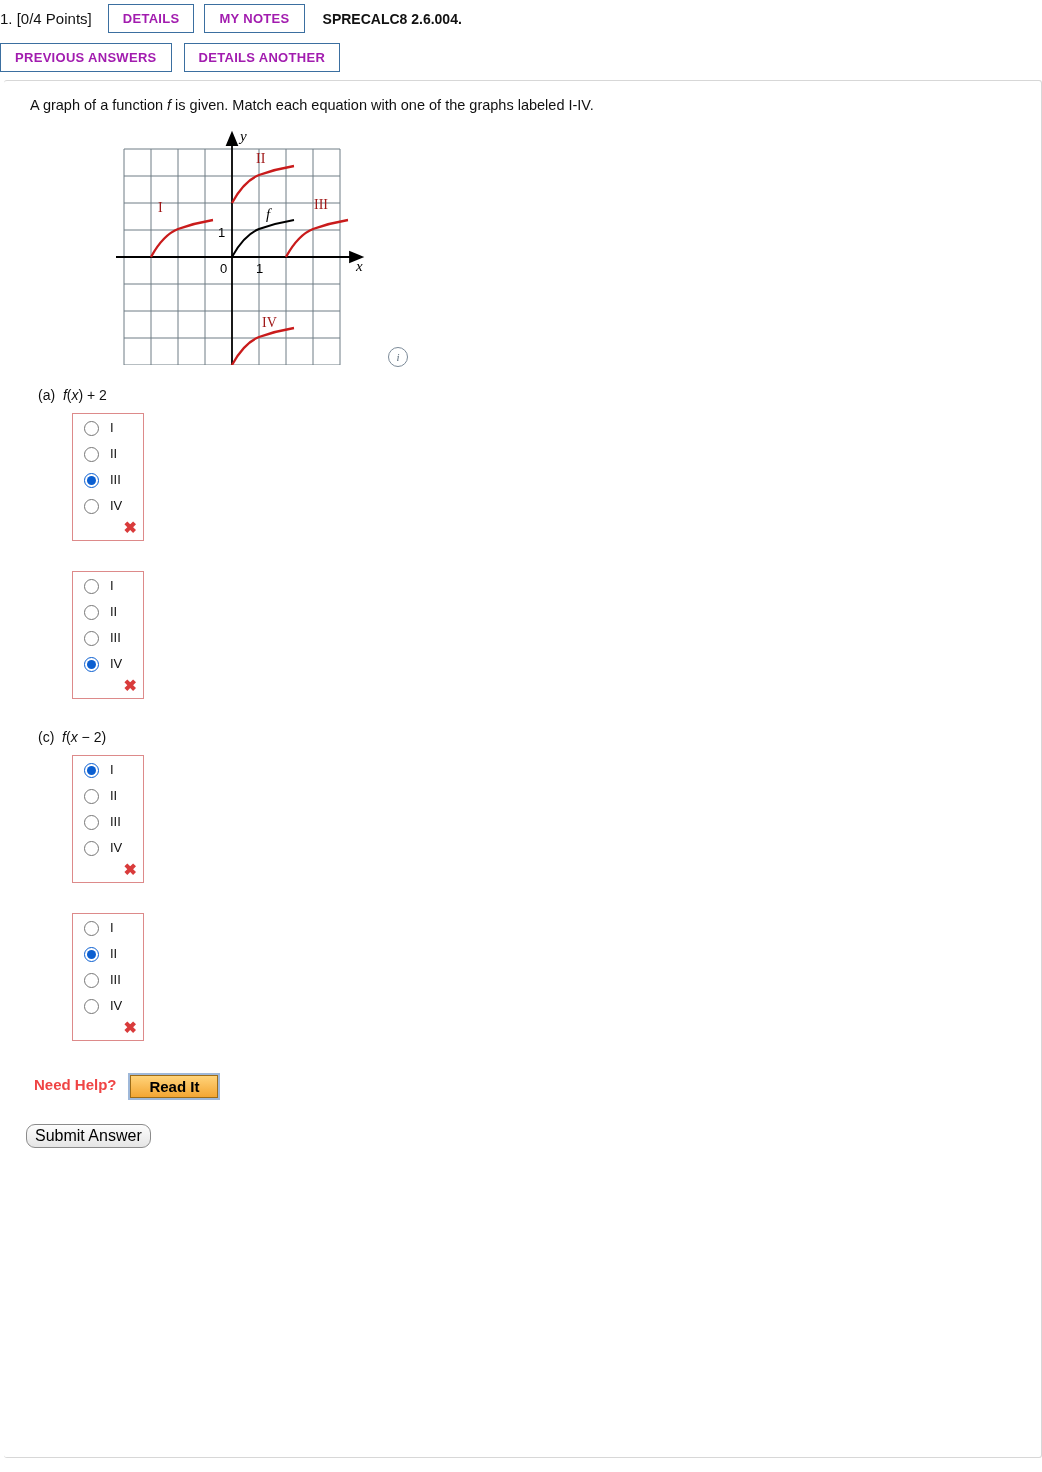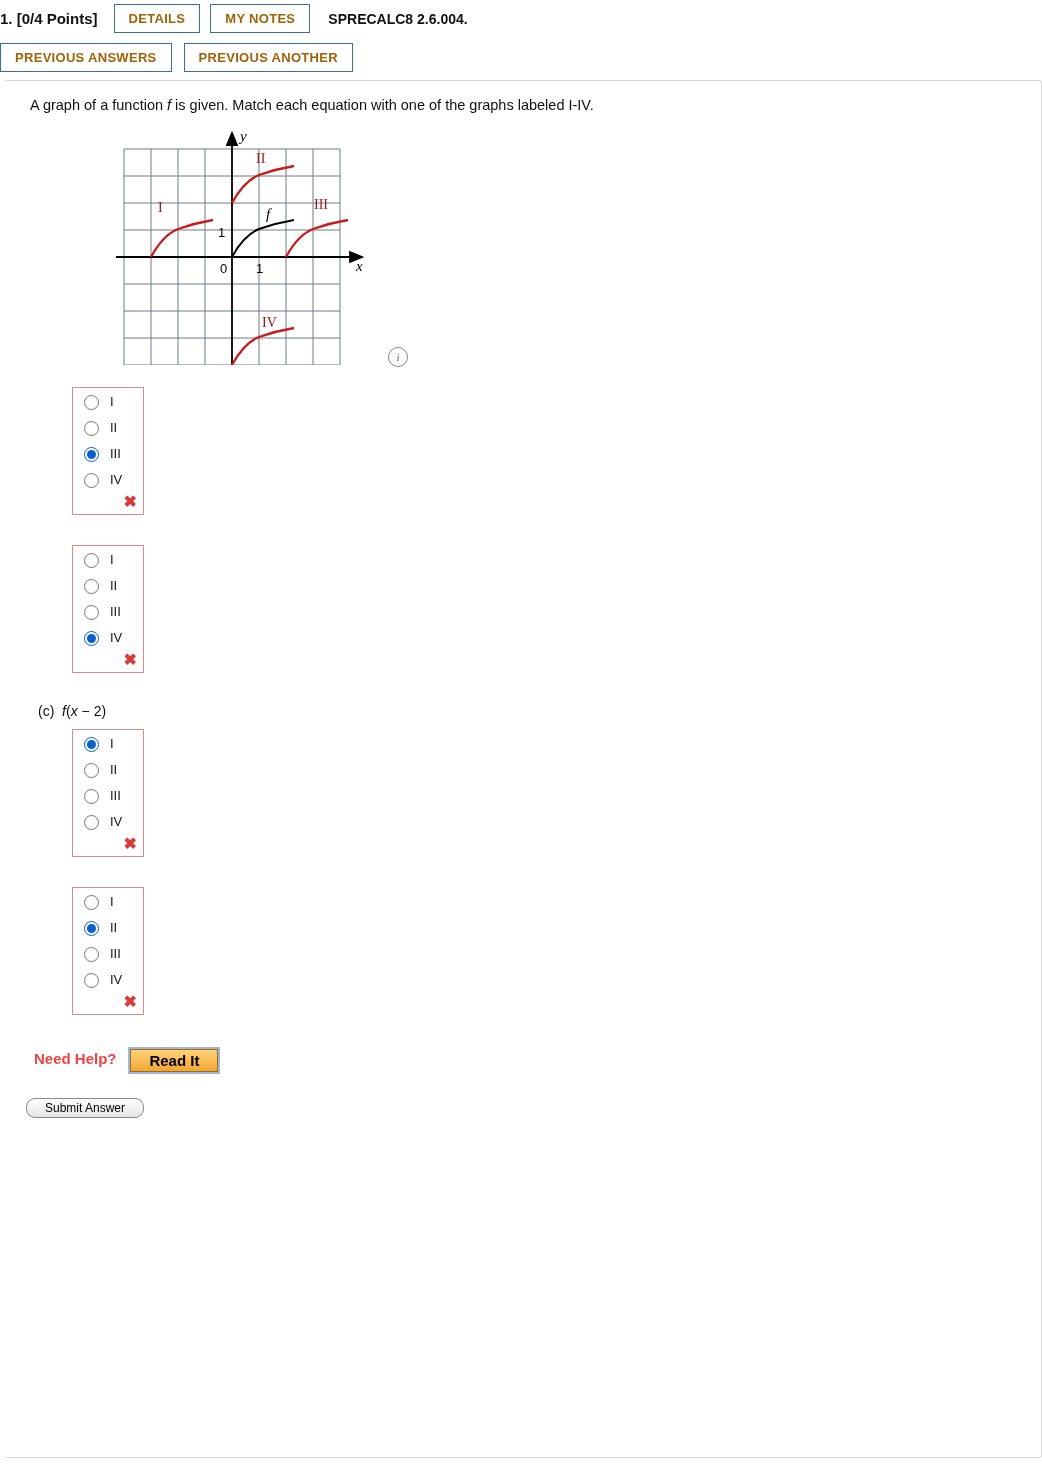--- a/index.html
+++ b/index.html
@@ -15,27 +15,27 @@
     position: relative;
   }
   
   .hdr {
     display: flex;
     align-items: center;
     gap: 10px;
     padding: 4px 0 6px 0;
   }
   .points-label {
-    font-weight: 700;
+    font-weight: 400;
     font-size: 15px;
     padding: 0 6px 0 0;
   }
   .btn-outline {
     border: 1px solid #3b6fa0;
-    color: #a16207;
+    color: #a21caf;
     background: #fff;
     font-weight: 600;
     font-size: 13px;
     padding: 6px 14px;
     letter-spacing: .3px;
     cursor: pointer;
   }
   .plain-ref {
     font-weight: 700;
     font-size: 14px;
@@ -142,22 +142,22 @@
     border: 1px solid #9c6c18;
     box-shadow: 0 0 0 2px #9fb8d9;
     font-size: 15px;
     font-weight: 700;
     color: #000;
     padding: 2px 18px;
     cursor: pointer;
     vertical-align: middle;
   }
   .submit-btn {
-    font-size: 12px;
-    padding: 2px 18px;
+    font-size: 16px;
+    padding: 2px 8px;
     border: 1px solid #8b8b8b;
     border-radius: 9px;
     background: linear-gradient(#fdfdfd, #e5e5e5);
     cursor: pointer;
     margin-left: -4px;
   }
 
   
   .fig text {
     font-family: "Times New Roman", Georgia, serif;
@@ -172,21 +172,21 @@
 <div class="wrap">
 
 <div class="hdr">
   <span class="points-label">1. [0/4 Points]</span>
   <button class="btn-outline">DETAILS</button>
   <button class="btn-outline">MY NOTES</button>
   <span class="plain-ref">SPRECALC8 2.6.004.</span>
 </div>
 <div class="hdr2">
   <button class="btn-outline">PREVIOUS ANSWERS</button>
-  <button class="btn-outline">PREVIOUS ANOTHER</button>
+  <button class="btn-outline">DETAILS ANOTHER</button>
 </div>
 
 <div class="qbox">
 
   <div class="prompt">
     A graph of a function <i>f</i> is given. Match each equation with one of the graphs labeled I-IV.
   </div>
 
   
   <div class="fig">
@@ -242,21 +242,21 @@
       <text class="roman" x="42" y="85">I</text>
       <text class="roman" x="140" y="36">II</text>
       <text class="roman" x="198" y="82">III</text>
       <text class="roman" x="146" y="200">IV</text>
     </svg>
     <span class="info-icon">i</span>
   </div>
 
   
   <div id="parts-container">
-        <div class="part"><div class="opt-box"><label class="opt-row">
+        <div class="part"><div class="part-label">(a)&nbsp;&nbsp;<i>f</i>(<i>x</i>) + 2</div><div class="opt-box"><label class="opt-row">
               <input type="radio" name="part-a" style="">
               <span>I</span>
             </label><label class="opt-row">
               <input type="radio" name="part-a" style="">
               <span>II</span>
             </label><label class="opt-row">
               <input type="radio" name="part-a" checked="" style="">
               <span>III</span>
             </label><label class="opt-row">
               <input type="radio" name="part-a" style="">

